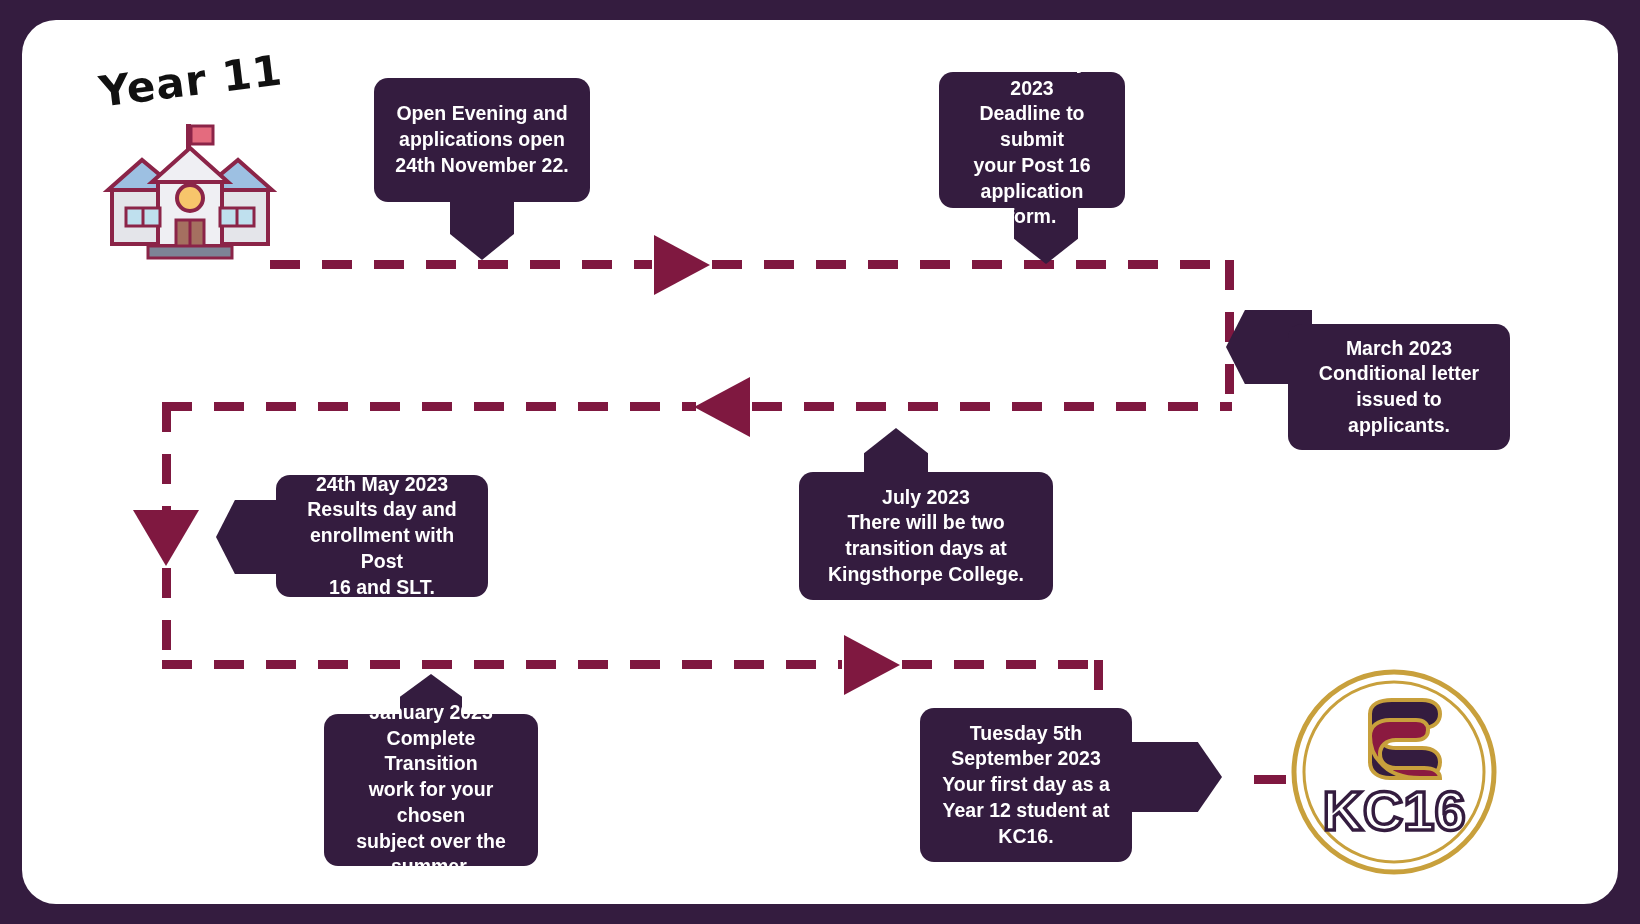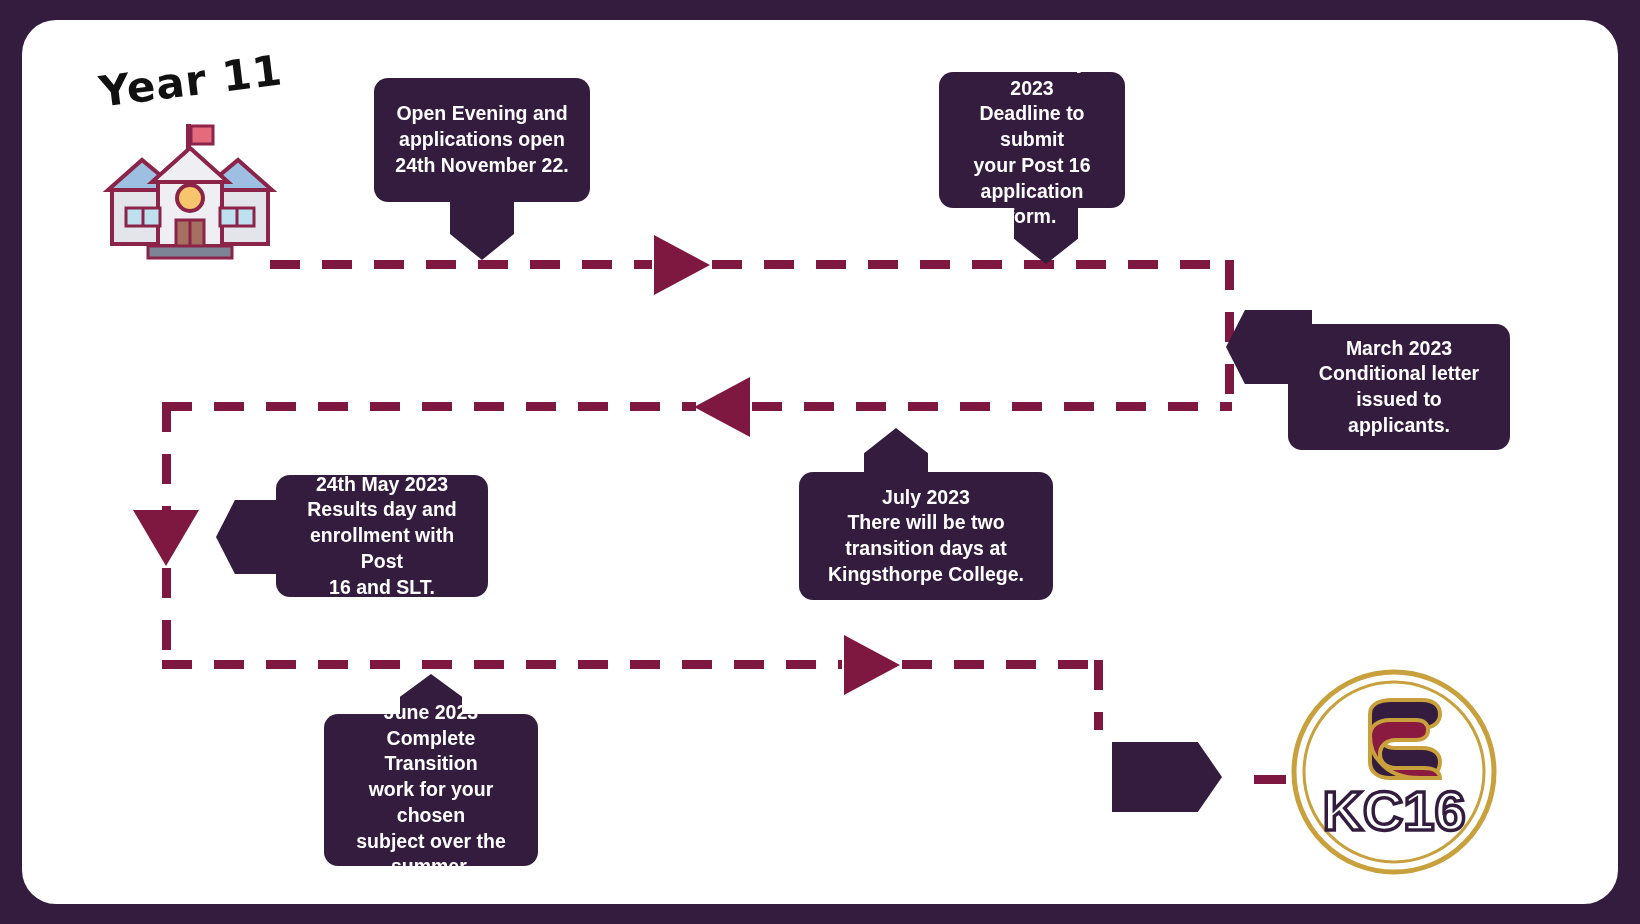--- a/index.html
+++ b/index.html
@@ -235,28 +235,35 @@
     <div class="tail tail-left" style="left:194px; top:480px; width:86px; height:74px;"></div>
     <div class="callout" style="left:254px; top:455px; width:212px; height:122px;">
       <span>24th May 2023
 Results day and
 enrollment with Post
 16 and SLT.</span>
     </div>
 
     <div class="tail tail-up" style="left:378px; top:654px; width:62px; height:54px;"></div>
     <div class="callout" style="left:302px; top:694px; width:214px; height:152px;">
-      <span>June 2023
+      <span>January 2023
 Complete Transition
 work for your chosen
 subject over the
 summer.</span>
     </div>
 
     <div class="tail tail-right" style="left:1090px; top:722px; width:110px; height:70px;"></div>
+    <div class="callout" style="left:898px; top:688px; width:212px; height:154px;">
+      <span>Tuesday 5th
+September 2023
+Your first day as a
+Year 12 student at
+KC16.</span>
+    </div>
 
     <div class="kc-logo">
       <svg viewBox="0 0 212 212" width="212" height="212">
         <circle cx="106" cy="106" r="100" fill="none" stroke="#C8A03C" stroke-width="5"></circle>
         <circle cx="106" cy="106" r="90" fill="none" stroke="#C8A03C" stroke-width="3"></circle>
 
         <g transform="translate(62,34)">
           <path d="M20 14 C20 4, 30 0, 42 0 L72 0 C84 0, 90 6, 90 14 C90 22, 84 28, 72 28 L46 28 C36 28, 32 32, 32 38 C32 44, 36 48, 46 48 L72 48 C84 48, 90 54, 90 62 C90 72, 82 78, 70 78 L40 78 C28 78, 20 72, 20 62 Z" fill="#341C3F" stroke="#C8A03C" stroke-width="4"></path>
           <path d="M20 36 C20 26, 28 20, 40 20 L66 20 C74 20, 78 24, 78 30 C78 36, 74 40, 66 40 L46 40 C36 40, 30 46, 30 54 C30 62, 36 68, 46 68 L74 68 C84 68, 90 72, 90 78 L70 78 C52 78, 38 72, 30 62 C22 54, 20 46, 20 36 Z" fill="#8B1A40" stroke="#C8A03C" stroke-width="4"></path>
         </g>

